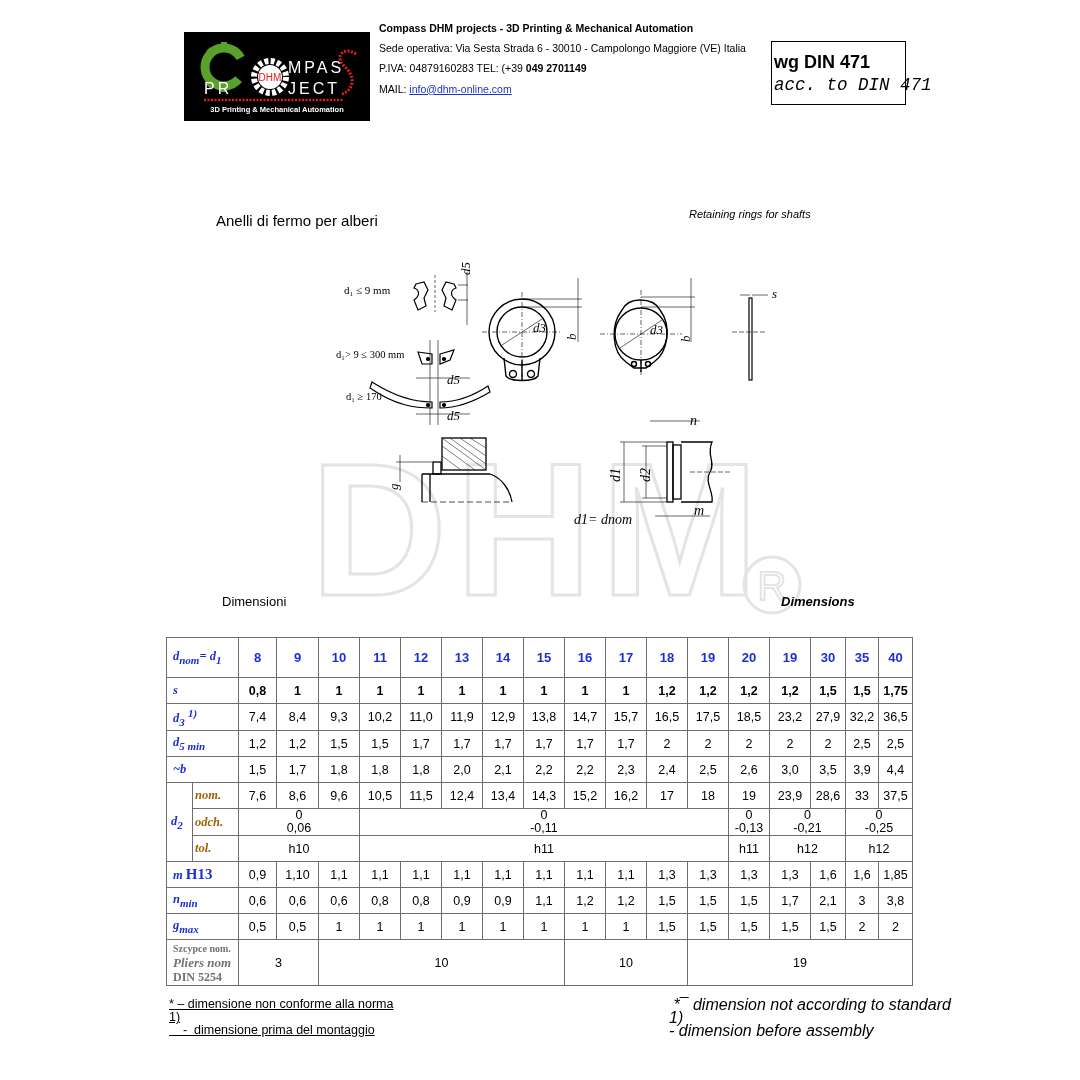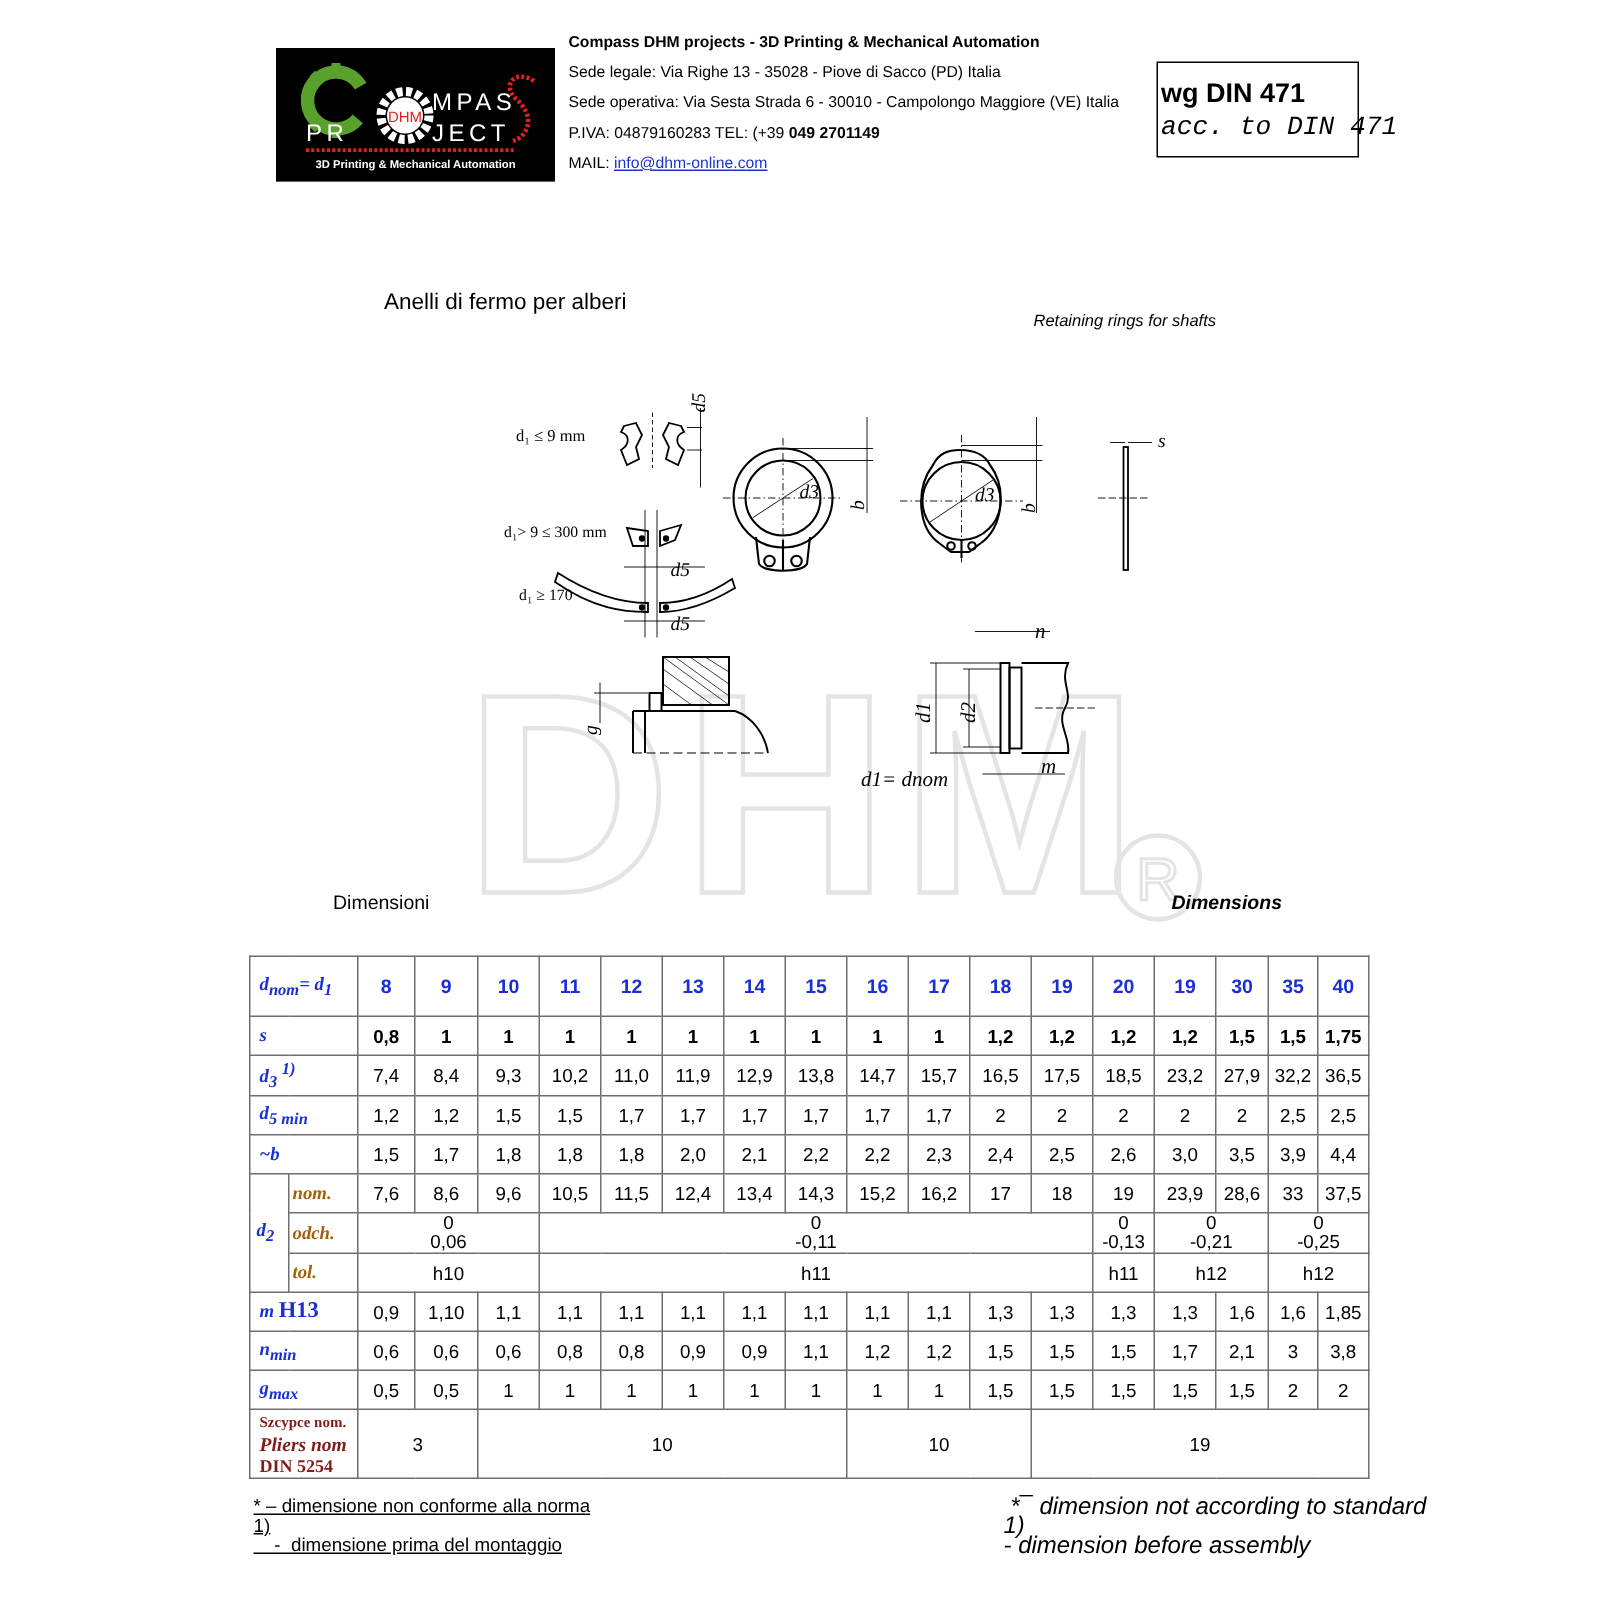--- a/index.html
+++ b/index.html
@@ -12,39 +12,39 @@
   .logo { left: 184px; top: 32px; width: 186px; height: 89px; background: #000; }
   .logo svg { width: 100%; height: 100%; display: block; }
   .company { left: 379px; top: 18px; width: 390px; font-size: 10.5px; line-height: 20.2px; }
   .company .l { white-space: nowrap; }
   .company .bold { font-weight: bold; }
   .company a { color: #1a33cc; text-decoration: underline; }
   .stdbox { left: 771px; top: 41px; width: 135px; height: 64px; border: 1px solid #000; padding: 9px 0 0 2px; }
   .stdbox .a { font-size: 18px; font-weight: bold; line-height: 22px; white-space: nowrap; }
   .stdbox .b { font-size: 17.5px; font-style: italic; line-height: 24px; white-space: nowrap; font-family: Liberation Mono, monospace; }
 
-  .title-it { left: 216px; top: 193px; font-size: 15px; margin-left: 40px; }
+  .title-it { left: 216px; top: 212px; font-size: 15px; }
   .title-en { left: 689px; top: 208px; font-size: 11px; font-style: italic; }
 
   .drawing { left: 320px; top: 250px; width: 480px; height: 290px; }
   .watermark { left: 300px; top: 440px; width: 520px; height: 200px; }
 
   .dim-it { left: 222px; top: 594px; font-size: 13px; }
   .dim-en { left: 781px; top: 594px; font-size: 13px; font-style: italic; font-weight: bold; }
 
   
   table.spec { position: absolute; left: 166px; top: 637px; border-collapse: collapse; table-layout: fixed; width: 746px; border-radius: 21px; }
   table.spec td { border: 1px solid #6e6e6e; text-align: center; vertical-align: middle; font-size: 12.5px; padding: 0; overflow: visible; white-space: nowrap; }
   .hdr td.num { color: #1a2fd6; font-weight: bold; font-size: 13px; }
   .lbl { font-family: "Liberation Serif", serif; font-weight: bold; font-style: italic; color: #1a2fd6; text-align: left !important; padding-left: 6px !important; font-size: 17px; }
   .lbl sub, .lbl sup { font-size: 11px; }
   .sublbl { font-family: "Liberation Serif", serif; font-weight: bold; font-style: italic; color: #a16207; font-size: 10px; text-align: left !important; padding-left: 2px !important; }
   .bold-row td.v { font-weight: bold; }
   .tol2 { line-height: 13px; font-size: 12px; }
-  .pliers { font-family: "Liberation Serif", serif; font-weight: bold; color: #7f1d1d; text-align: left !important; padding-left: 6px !important; line-height: 14px; }
+  .pliers { font-family: "Liberation Serif", serif; font-weight: bold; color: #737373; text-align: left !important; padding-left: 6px !important; line-height: 14px; }
   .pliers .s1 { font-size: 10px; }
   .pliers .s2 { font-size: 13px; font-style: italic; }
   .pliers .s3 { font-size: 12px; }
 
   
   .fn-it { left: 169px; top: 998px; font-size: 12.5px; line-height: 13px; text-decoration: underline; }
   .fn-en { left: 669px; top: 998px; font-size: 16px; line-height: 13px; font-style: italic; }
   .fn-it div, .fn-en div { white-space: nowrap; }
 </style>
 </head>
@@ -77,21 +77,20 @@
     <text x="104" y="62" font-family="Liberation Sans, sans-serif" font-size="16" fill="#fff" letter-spacing="3">JECT</text>
 
     <path d="M172 22 C160 14 150 24 160 34 C172 44 170 58 158 62" fill="none" stroke="#e02020" stroke-width="3" stroke-dasharray="2 1.5"></path>
     <line x1="20" y1="68" x2="160" y2="68" stroke="#e02020" stroke-width="2.5" stroke-dasharray="2 1.5"></line>
     <text x="93" y="80" font-family="Liberation Sans, sans-serif" font-size="7.5" font-weight="bold" fill="#fff" text-anchor="middle">3D Printing &amp; Mechanical Automation</text>
   </svg>
 </div>
 
 <div class="abs company">
   <div class="l bold">Compass DHM projects - 3D Printing &amp; Mechanical Automation</div>
-  <div class="l">Sede legale: Via Righe 13 - 35028 - Piove di Sacco (PD) Italia</div>
   <div class="l">Sede operativa: Via Sesta Strada 6 - 30010 - Campolongo Maggiore (VE) Italia</div>
   <div class="l"><span>P.IVA: 04879160283 TEL: (+39 </span><span class="bold">049 2701149</span></div>
   <div class="l"><span>MAIL: </span><a href="#">info@dhm-online.com</a></div>
 </div>
 
 <div class="abs stdbox">
   <div class="a">wg DIN 471</div>
   <div class="b">acc. to  DIN 471</div>
 </div>
 

